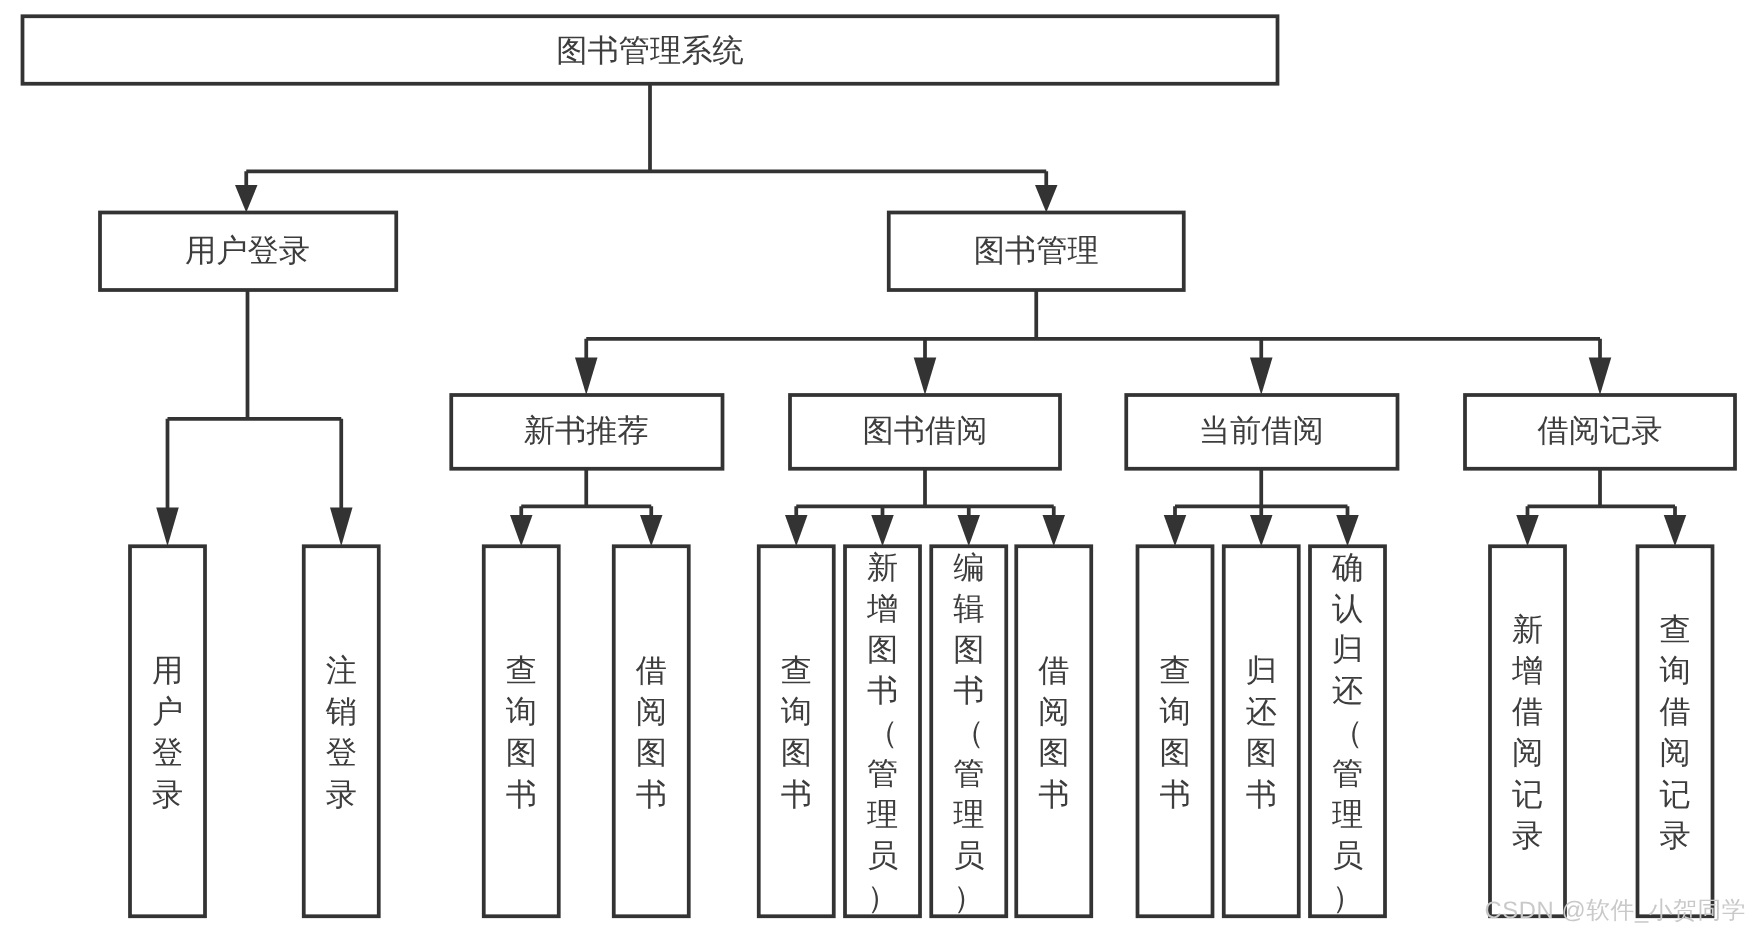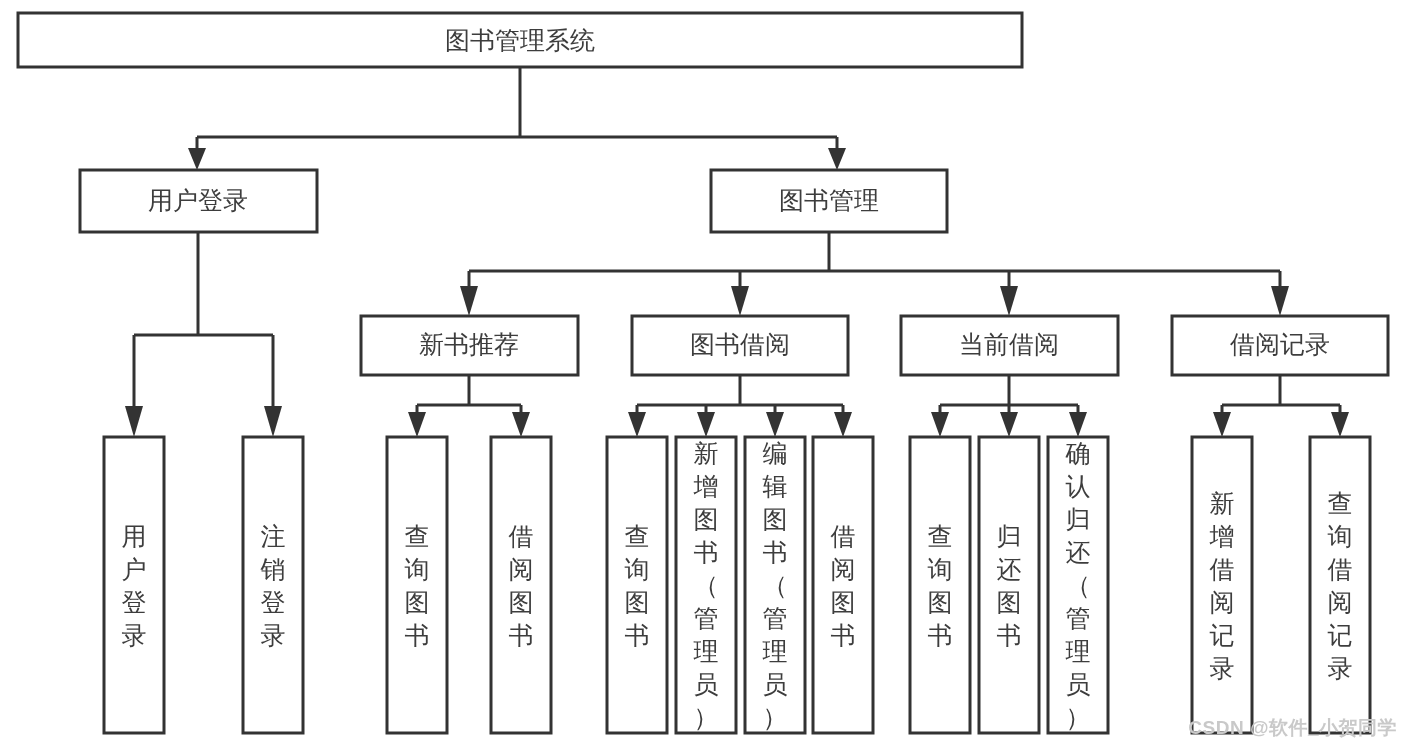--- a/index.html
+++ b/index.html
@@ -56,21 +56,20 @@
   .watermark {
     position: absolute;
     right: 8px;
     bottom: 6px;
     font-family: "Liberation Sans", "DejaVu Sans", sans-serif;
     font-size: 19px;
     color: #c9c9c9;
     white-space: nowrap;
     letter-spacing: 0.5px;
     pointer-events: none;
-    font-weight: bold;
   }
 </style>
 </head>
 <body>
 
 <div id="diagram-root">
   <svg class="tree" viewBox="0 0 1405 747" xmlns="http://www.w3.org/2000/svg">
 
     <g>
 

